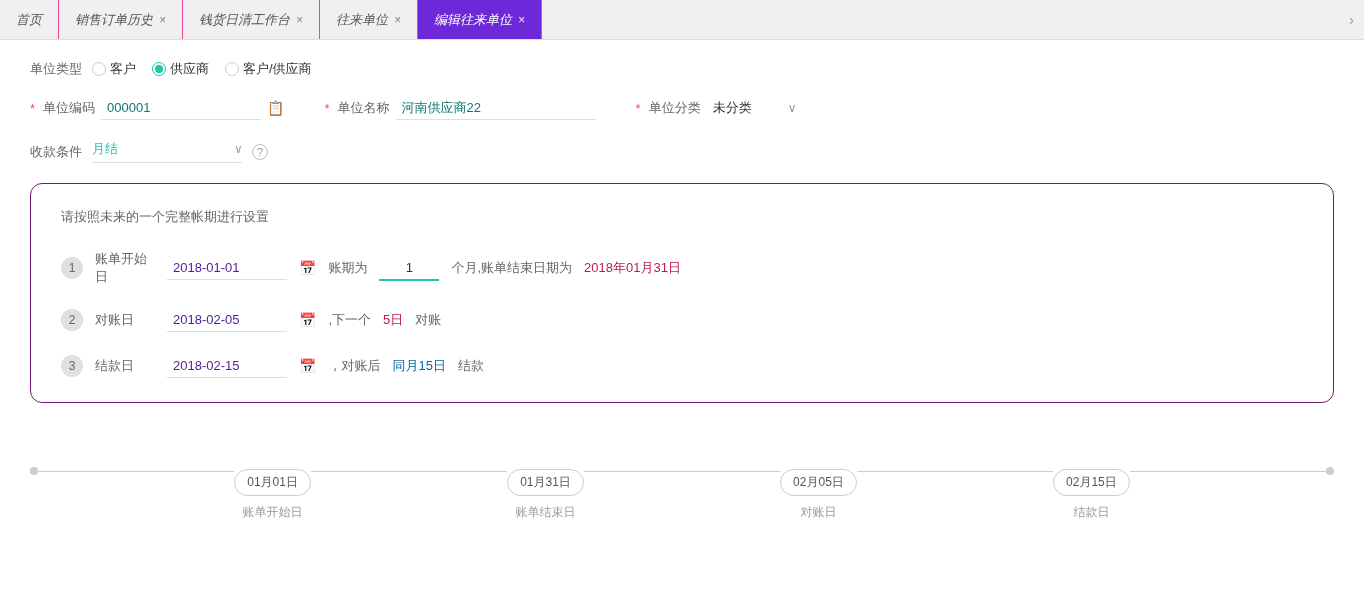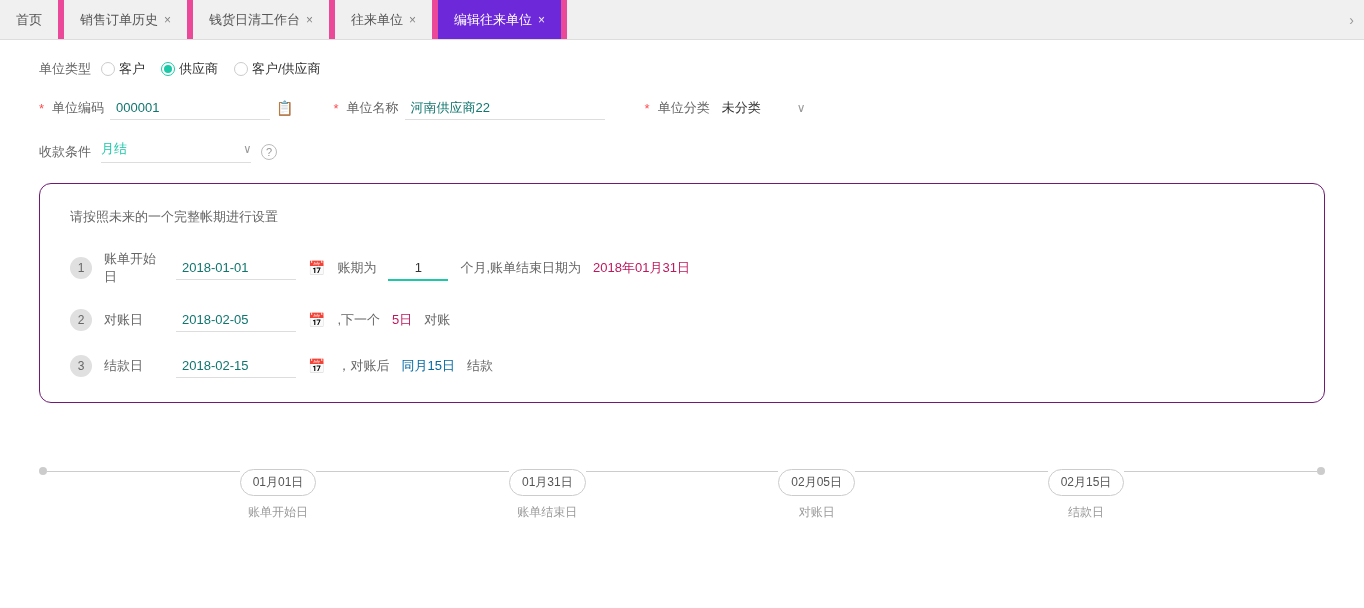--- a/index.html
+++ b/index.html
@@ -15,24 +15,25 @@
       padding-left: 0;
     }
     .tab {
       display: flex;
       align-items: center;
       padding: 0 16px;
       height: 100%;
       cursor: pointer;
       font-size: 13px;
       color: #555;
-      border-right: 6px solid #ec4899;
+      border-right: 1px solid #ec4899;
       white-space: nowrap;
       background: #f0f0f0;
       gap: 6px;
+      font-style: italic;
     }
     .tab.active {
       background: #6d28d9;
       color: #fff;
     }
     .tab .close-btn {
       font-size: 12px;
       color: inherit;
       opacity: 0.7;
       cursor: pointer;
@@ -43,21 +44,21 @@
       padding: 0 10px;
       font-size: 14px;
       color: #999;
       cursor: pointer;
     }
 
     
     .content {
       background: #fff;
       min-height: calc(100vh - 40px);
-      padding: 20px 39px;
+      padding: 20px 30px;
     }
 
     
     .form-row {
       display: flex;
       align-items: center;
       margin-bottom: 18px;
       gap: 10px;
     }
 
@@ -172,21 +173,21 @@
     .period-row-label {
       color: #666;
       font-size: 13px;
       width: 60px;
     }
     .period-date-input {
       border: none;
       border-bottom: 1px solid #ddd;
       padding: 4px 6px;
       font-size: 13px;
-      color: #0f766e;
+      color: #4c1d95;
       outline: none;
       background: transparent;
       width: 120px;
     }
     .period-note {
       color: #666;
       font-size: 13px;
     }
     .highlight-orange { color: #be185d; }
     .highlight-teal { color: #0369a1; }

